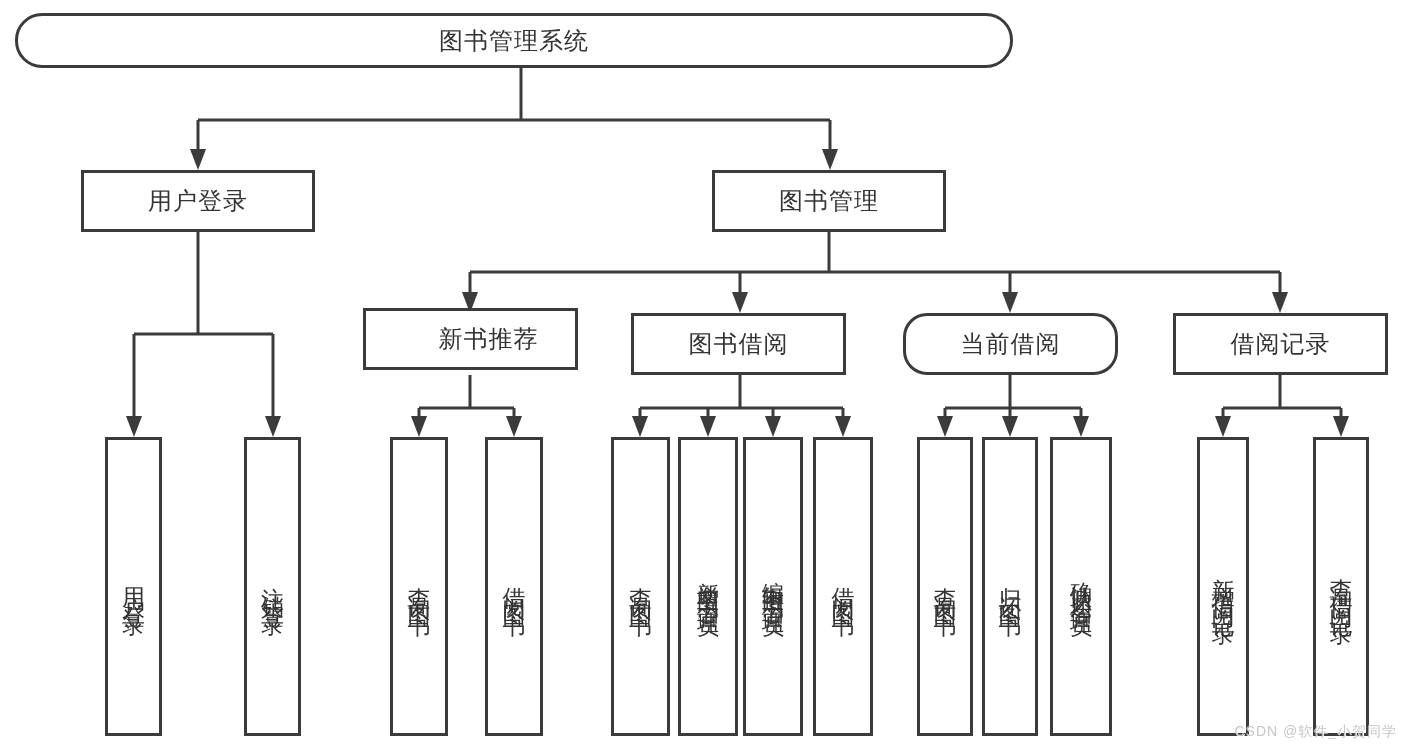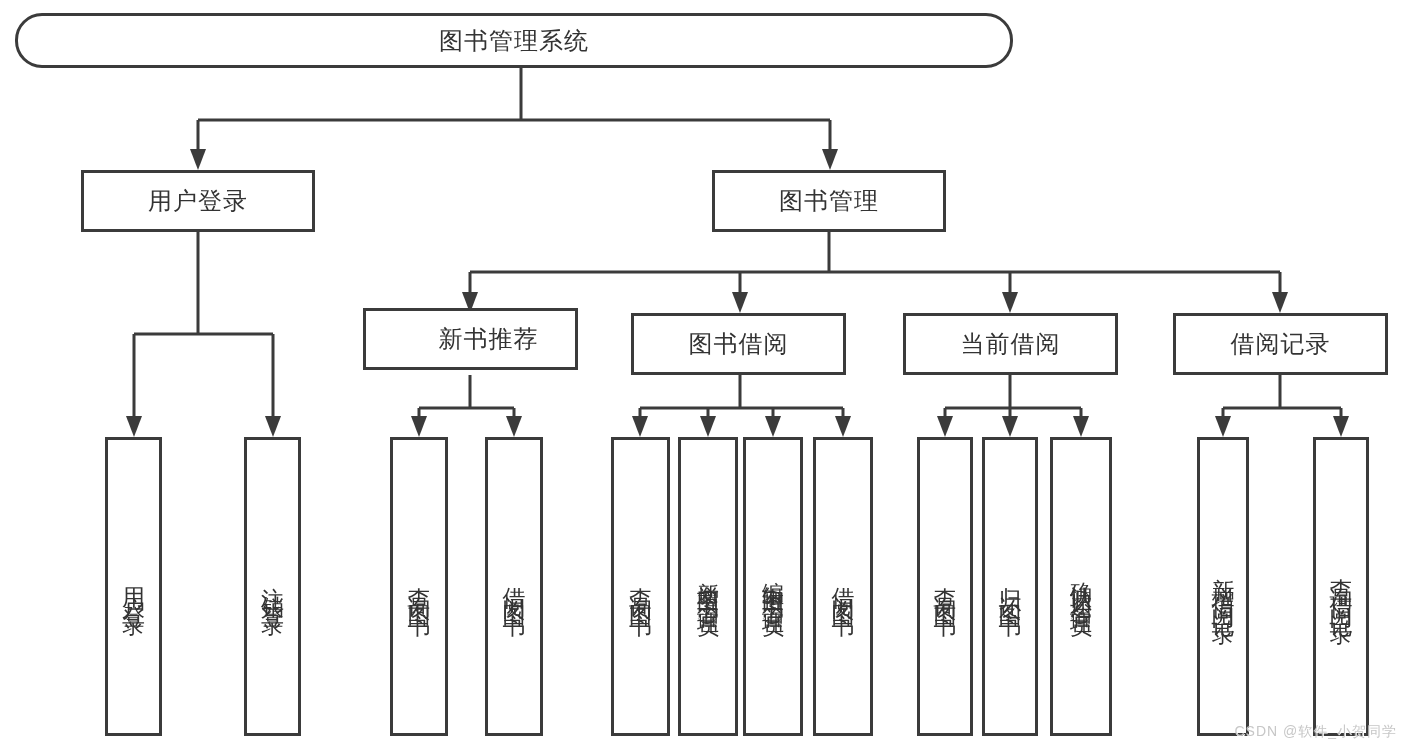--- a/index.html
+++ b/index.html
@@ -45,21 +45,21 @@
     letter-spacing: 5px;
   }
   
   .n-root { left: 15px;  top: 13px;  width: 998px; height: 55px; border-radius: 27px; }
 
   .n-l2-0 { left: 81px;  top: 170px; width: 234px; height: 62px; }
   .n-l2-1 { left: 712px; top: 170px; width: 234px; height: 62px; }
 
   .n-l3-0 { left: 363px;  top: 308px; width: 215px; height: 62px; padding-left: 36px; }
   .n-l3-1 { left: 631px;  top: 313px; width: 215px; height: 62px; }
-  .n-l3-2 { left: 903px;  top: 313px; width: 215px; height: 62px; }
+  .n-l3-2 { left: 903px;  top: 313px; width: 215px; height: 62px; border-radius: 24px; }
   .n-l3-3 { left: 1173px; top: 313px; width: 215px; height: 62px; }
 
   .leaf { top: 437px; height: 299px; }
   .n-lf-0  { left: 105px;  width: 57px; }
   .n-lf-1  { left: 244px;  width: 57px; }
   .n-lf-2  { left: 390px;  width: 58px; }
   .n-lf-3  { left: 485px;  width: 58px; }
   .n-lf-4  { left: 611px;  width: 59px; }
   .n-lf-5  { left: 678px;  width: 60px; }
   .n-lf-6  { left: 743px;  width: 60px; }

